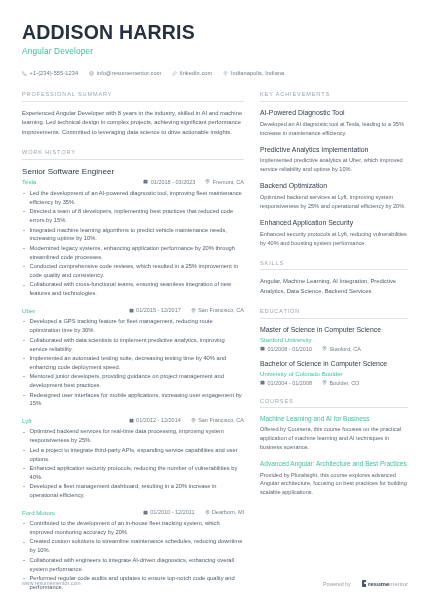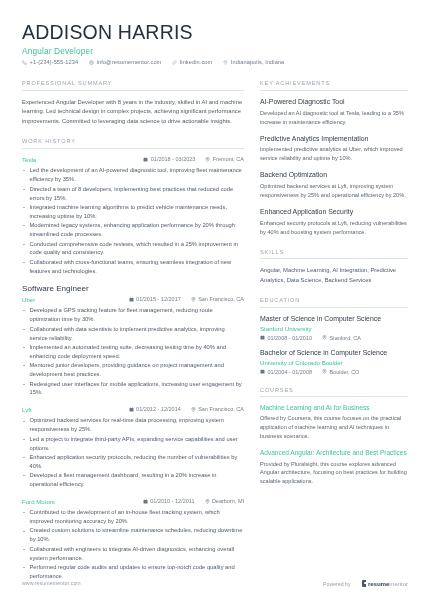--- a/index.html
+++ b/index.html
@@ -20,31 +20,31 @@
     width: 430px;
     height: 608px;
     box-sizing: border-box;
     padding: 22px 22px 0 22px;
     position: relative;
   }
 
   
   .hdr-name {
     font-size: 19.5px;
-    font-weight: normal;
+    font-weight: bold;
     letter-spacing: 0.2px;
     color: #26313f;
     line-height: 1.1;
     margin: 0 0 3px 0;
   }
   .hdr-role {
     font-size: 8.3px;
     color: #3fc0a0;
     letter-spacing: 0.15px;
-    margin-bottom: 3px;
+    margin-bottom: 14px;
   }
   .contact-row {
     display: flex;
     align-items: center;
     flex-wrap: wrap;
     gap: 0;
     font-size: 5.6px;
     color: #6c7787;
     letter-spacing: 0.1px;
   }
@@ -311,20 +311,21 @@
 
     <div class="col-left">
 
       <div class="sec">PROFESSIONAL SUMMARY</div>
       <div class="summary">Experienced Angular Developer with 8 years in the industry, skilled in AI and machine learning. Led technical design in complex projects, achieving significant performance improvements. Committed to leveraging data science to drive actionable insights.</div>
 
       <div class="sec sec-sp">WORK HISTORY</div>
 
       <div id="jobs-container">
           <div class="job">
+            <div class="job-title">Senior Software Engineer</div>
             <div class="job-meta">
               <span class="job-company">Tesla</span>
               <span class="meta-bit">
                 <span class="ci">
                   <svg width="5" height="5" viewBox="0 0 16 16" fill="currentColor">
                     <rect x="1.6" y="2.8" width="12.8" height="11.6" rx="1"></rect>
                     <rect x="3.2" y="1" width="1.6" height="3" rx="0.6"></rect>
                     <rect x="11.2" y="1" width="1.6" height="3" rx="0.6"></rect>
                   </svg>
                 </span>
@@ -343,21 +344,20 @@
             <ul class="bullets">
               <li>Led the development of an AI-powered diagnostic tool, improving fleet maintenance efficiency by 35%.</li>
               <li>Directed a team of 8 developers, implementing best practices that reduced code errors by 15%.</li>
               <li>Integrated machine learning algorithms to predict vehicle maintenance needs, increasing uptime by 10%.</li>
               <li>Modernized legacy systems, enhancing application performance by 20% through streamlined code processes.</li>
               <li>Conducted comprehensive code reviews, which resulted in a 25% improvement in code quality and consistency.</li>
               <li>Collaborated with cross-functional teams, ensuring seamless integration of new features and technologies.</li>
             </ul>
           </div>
           <div class="job">
-            <div class="job-title">Software Engineer</div>
             <div class="job-meta">
               <span class="job-company">Uber</span>
               <span class="meta-bit">
                 <span class="ci">
                   <svg width="5" height="5" viewBox="0 0 16 16" fill="currentColor">
                     <rect x="1.6" y="2.8" width="12.8" height="11.6" rx="1"></rect>
                     <rect x="3.2" y="1" width="1.6" height="3" rx="0.6"></rect>
                     <rect x="11.2" y="1" width="1.6" height="3" rx="0.6"></rect>
                   </svg>
                 </span>

